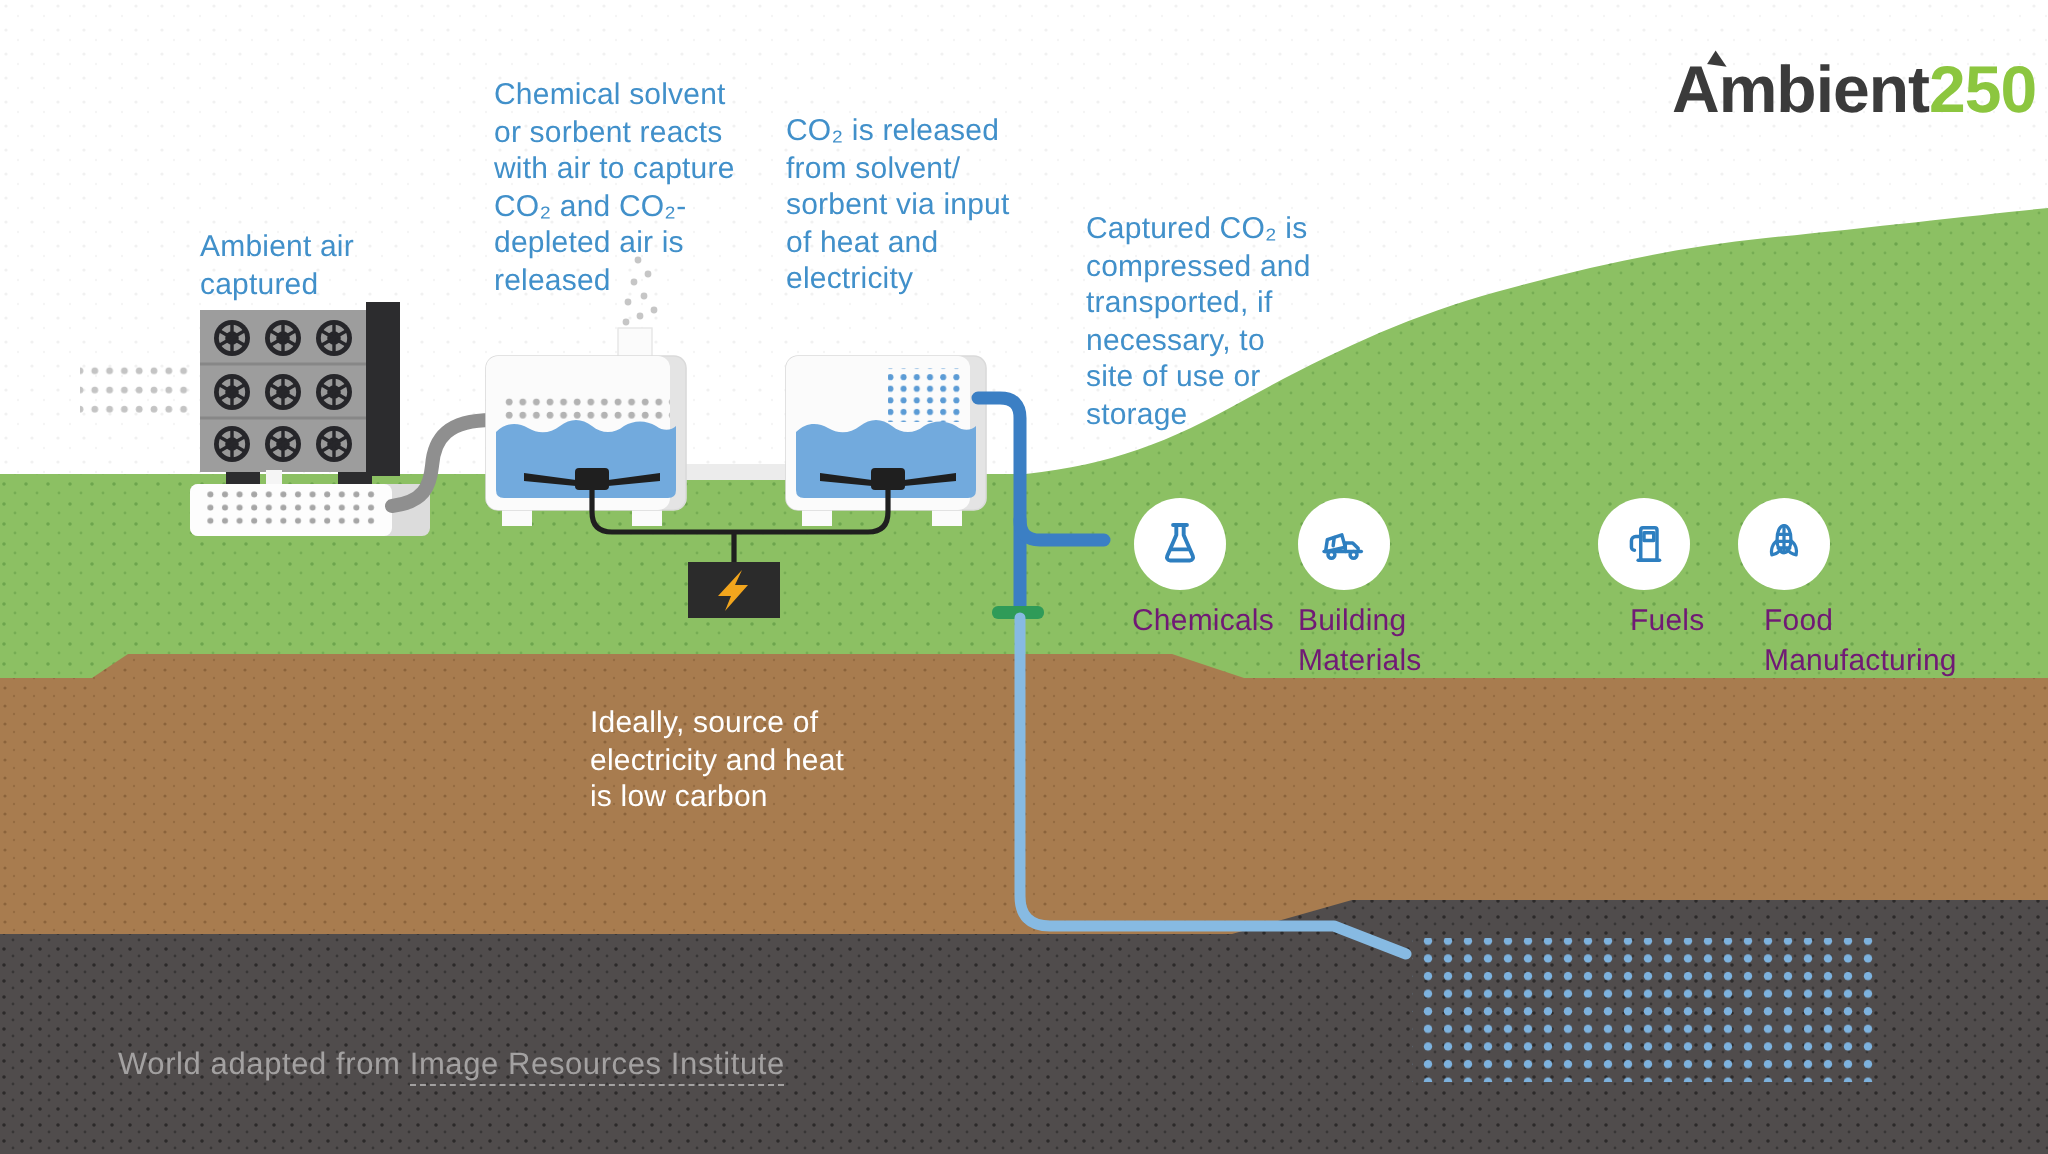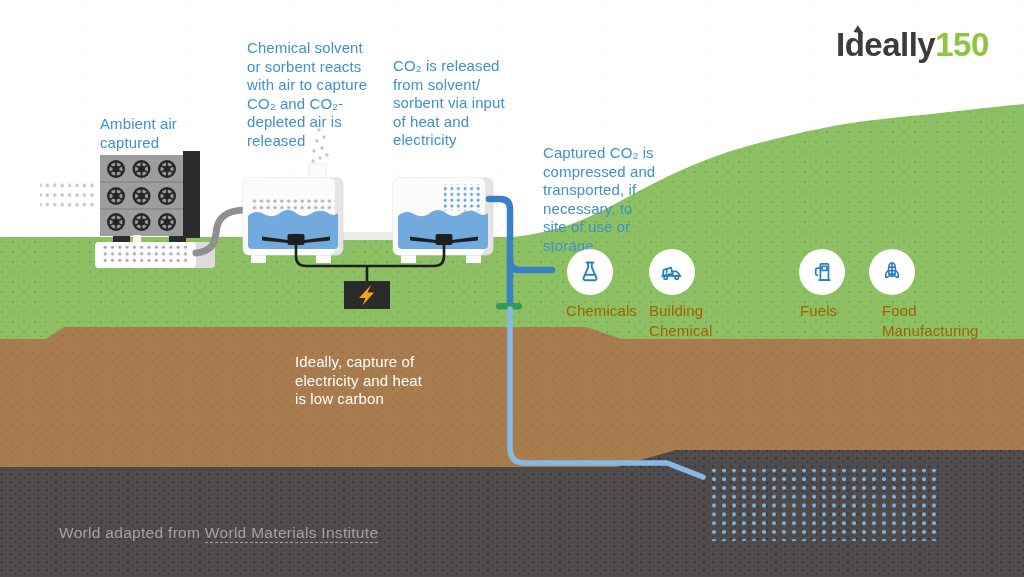--- a/index.html
+++ b/index.html
@@ -5,26 +5,26 @@
   html,body{margin:0;padding:0;background:#fff;}
   .stage{position:relative;width:1024px;height:577px;background:#ffffff;overflow:hidden;
          font-family:"Liberation Sans",sans-serif;}
   .scene{position:absolute;left:0;top:0;}
   .note{position:absolute;white-space:pre-line;color:#4190ca;font-size:15px;line-height:18.5px;
         font-weight:500;letter-spacing:.1px;}
   .note.white{color:#ffffff;font-weight:400;}
   .product{position:absolute;top:249px;}
   .product .circle{width:46px;height:46px;border-radius:50%;background:#ffffff;
                    display:flex;align-items:center;justify-content:center;}
-  .product .label{margin-top:6px;font-size:15px;line-height:20px;color:#a16207;
+  .product .label{margin-top:6px;font-size:15px;line-height:20px;color:#701a75;
                   white-space:pre-line;font-weight:500;letter-spacing:.1px;}
   .p1{left:566px;} .p1 .circle{margin-left:1px;}
   .p2{left:649px;}
   .p3{left:729px;} .p3 .label{margin-left:6px;}
-  .p4{left:799px;} .p4 .label{margin-left:1px;}
+  .p4{left:799px;} .p4 .label{margin-left:16px;}
   .p5{left:869px;} .p5 .label{margin-left:13px;}
   .credit{position:absolute;left:59px;top:524px;font-size:15.5px;color:#a3a1a1;letter-spacing:.3px;}
   .credit .link{border-bottom:1.5px dashed #a3a1a1;padding-bottom:1px;cursor:pointer;}
   .logo{position:absolute;left:836px;top:26px;font-size:33px;font-weight:700;color:#3b3b3b;
         letter-spacing:-.5px;white-space:nowrap;}
   .logo .green{color:#8cc63f;}
   .logo .c-arrow{position:absolute;left:19px;top:1px;width:0;height:0;
         border-left:9px solid #3b3b3b;border-top:4px solid transparent;
         border-bottom:4px solid transparent;transform:rotate(32deg);}
   .icon-svg{display:block;}
@@ -183,27 +183,27 @@
 or sorbent reacts
 with air to capture
 CO₂ and CO₂-
 depleted air is
 released</div>
   <div class="note" style="left:393px;top:57px;">CO₂ is released
 from solvent/
 sorbent via input
 of heat and
 electricity</div>
-  <div class="note" style="left:543px;top:106px;margin-top:38px;">Captured CO₂ is
+  <div class="note" style="left:543px;top:106px;">Captured CO₂ is
 compressed and
 transported, if
 necessary, to
 site of use or
 storage</div>
-  <div class="note white" style="left:295px;top:353px;">Ideally, capture of
+  <div class="note white" style="left:295px;top:353px;">Ideally, source of
 electricity and heat
 is low carbon</div>
 
   <div class="product p1">
     <div class="circle">
       <span>
         <svg class="icon-svg" width="26" height="26" viewBox="0 0 24 24" fill="none" stroke="#2e7fc0" stroke-width="1.8" stroke-linecap="round" stroke-linejoin="round">
           <path d="M8.8,3.2h6.4 M10.3,3.2v4.6L6.1,17.5a1.5,1.5 0 0 0 1.4,2.1h9a1.5,1.5 0 0 0 1.4,-2.1L13.7,7.8V3.2"></path>
           <path d="M7.8,14.5h8.4"></path>
         </svg>
@@ -219,21 +219,21 @@
           <path d="M3.5,15.5 L4.3,10 L11,7.8 L12.6,13.5 Z"></path>
           <path d="M12.6,15.5 V11.5 H16 L18.5,14 V15.5"></path>
           <path d="M2.8,15.5 H20"></path>
           <circle cx="6.2" cy="17" r="1.6"></circle>
             <circle cx="16.4" cy="17" r="1.6"></circle>
           <path d="M7.5,9 L7,12.8"></path>
         </svg>
       </span>
     </div>
     <div class="label">Building
-Chemical</div>
+Materials</div>
   </div>
 
 
   <div class="product p4">
     <div class="circle">
       <span>
         <svg class="icon-svg" width="26" height="26" viewBox="0 0 24 24" fill="none" stroke="#2e7fc0" stroke-width="1.6" stroke-linecap="round" stroke-linejoin="round">
           <rect x="10.5" y="4.5" width="7.5" height="15" rx="1"></rect>
           <rect x="12" y="6.8" width="4.5" height="3.6"></rect>
           <path d="M10.5,8.5 H8.2 A2,2 0 0 0 6.2,10.5 V13.5 A1.4,1.4 0 0 0 7.6,14.9"></path>
@@ -252,17 +252,17 @@
           <path d="M12,3.5v12.5 M9.2,7.5h5.6 M8.9,10.8h6.2 M9.3,13.8h5.4"></path>
           <path d="M8.9,10.5 C6.4,12 5.9,15 6.4,17 C8.2,16.8 9.9,15.5 10.7,14"></path>
           <path d="M15.1,10.5 C17.6,12 18.1,15 17.6,17 C15.8,16.8 14.1,15.5 13.3,14"></path>
         </svg>
       </span>
     </div>
     <div class="label">Food
 Manufacturing</div>
   </div>
 
-  <div class="credit"><span>World adapted from </span><span class="link">World Materials Institute</span></div>
-
-  <div class="logo"><span class="c-arrow"></span><span>Ideally</span><span class="green">150</span></div>
+  <div class="credit"><span>World adapted from </span><span class="link">Image Resources Institute</span></div>
+
+  <div class="logo"><span class="c-arrow"></span><span>Ambient</span><span class="green">250</span></div>
 
 </div>
 
 </body></html>

